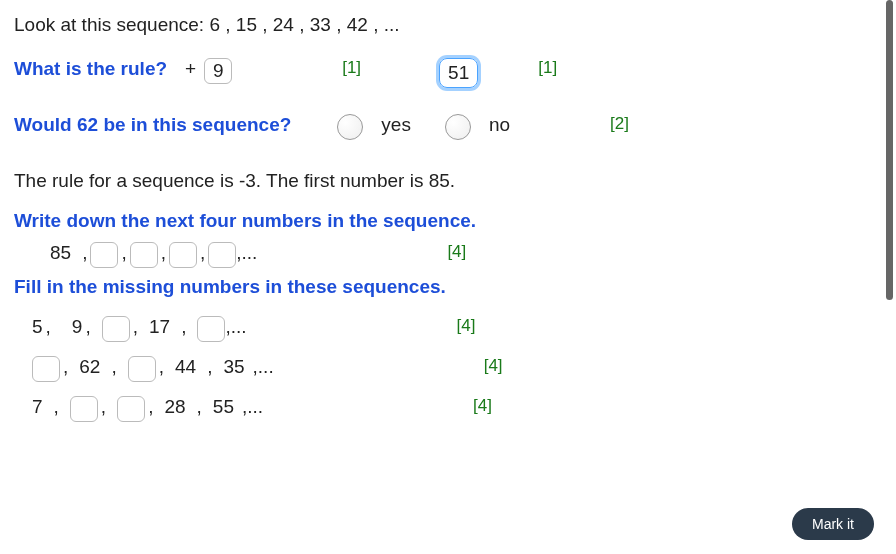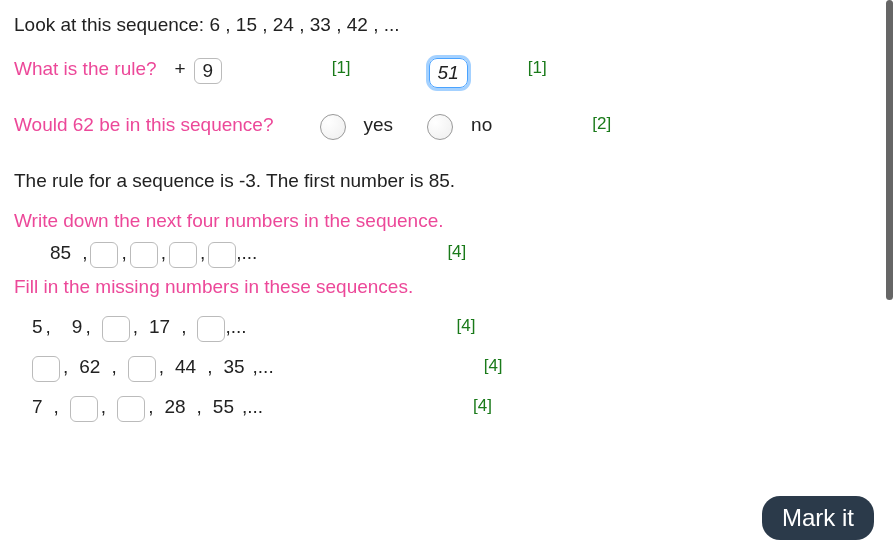--- a/index.html
+++ b/index.html
@@ -12,21 +12,21 @@
     color: #222;
     background: #fff;
     overflow: hidden;
     position: relative;
   }
   .page {
     padding: 14px 14px 0 14px;
     box-sizing: border-box;
   }
   .black-text { color: #222; }
-  .blue-text  { color: #ec4899; }
+  .blue-text  { color: #1d4ed8; font-weight: bold; }
   .green-mark { color: #1a7a1a; font-size: 17px; }
   .red-text   { color: #c22; }
 
   .row {
     display: flex;
     align-items: flex-start;
     margin-bottom: 10px;
     flex-wrap: nowrap;
   }
   .intro-row { margin-bottom: 22px; }
@@ -46,21 +46,20 @@
     box-sizing: border-box;
     vertical-align: middle;
   }
   .ans-box.empty { color: transparent; }
   .ans-box.highlight {
     border: 1px solid #4aa3ff;
     box-shadow: 0 0 0 3px rgba(74,163,255,0.5);
     border-radius: 8px;
     padding: 0 8px;
     height: 30px;
-    font-style: italic;
   }
 
   
   .radio-circle {
     width: 26px;
     height: 26px;
     border-radius: 50%;
     border: 1px solid #999;
     background: radial-gradient(circle at 30% 30%, #fff, #eee);
     display: inline-block;
@@ -72,21 +71,21 @@
 
   .mark-btn {
     position: absolute;
     right: 22px;
     bottom: 14px;
     background: #2b3a4a;
     color: #fff;
     border: none;
     border-radius: 18px;
     padding: 8px 20px;
-    font-size: 24px;
+    font-size: 14px;
     font-family: inherit;
     cursor: pointer;
   }
 
   .scrollbar-track {
     position: absolute;
     top: 0;
     right: 3px;
     width: 7px;
     height: 300px;

